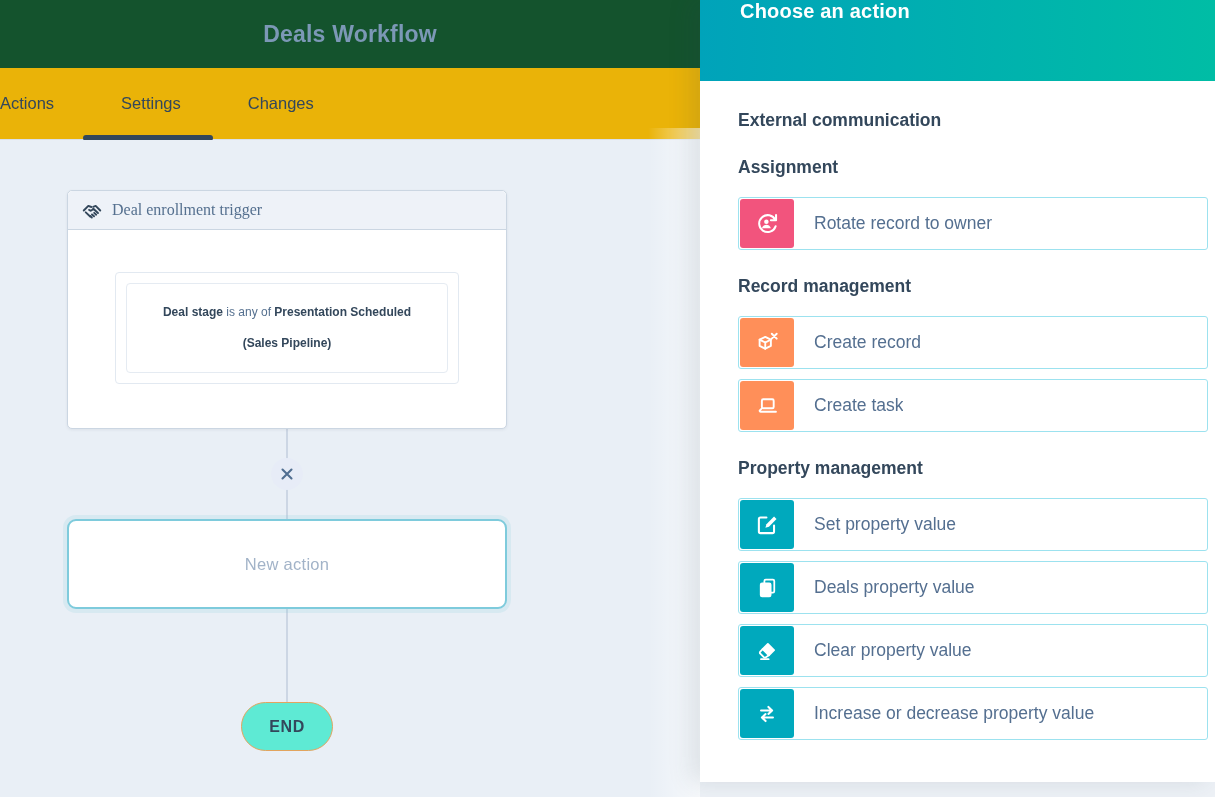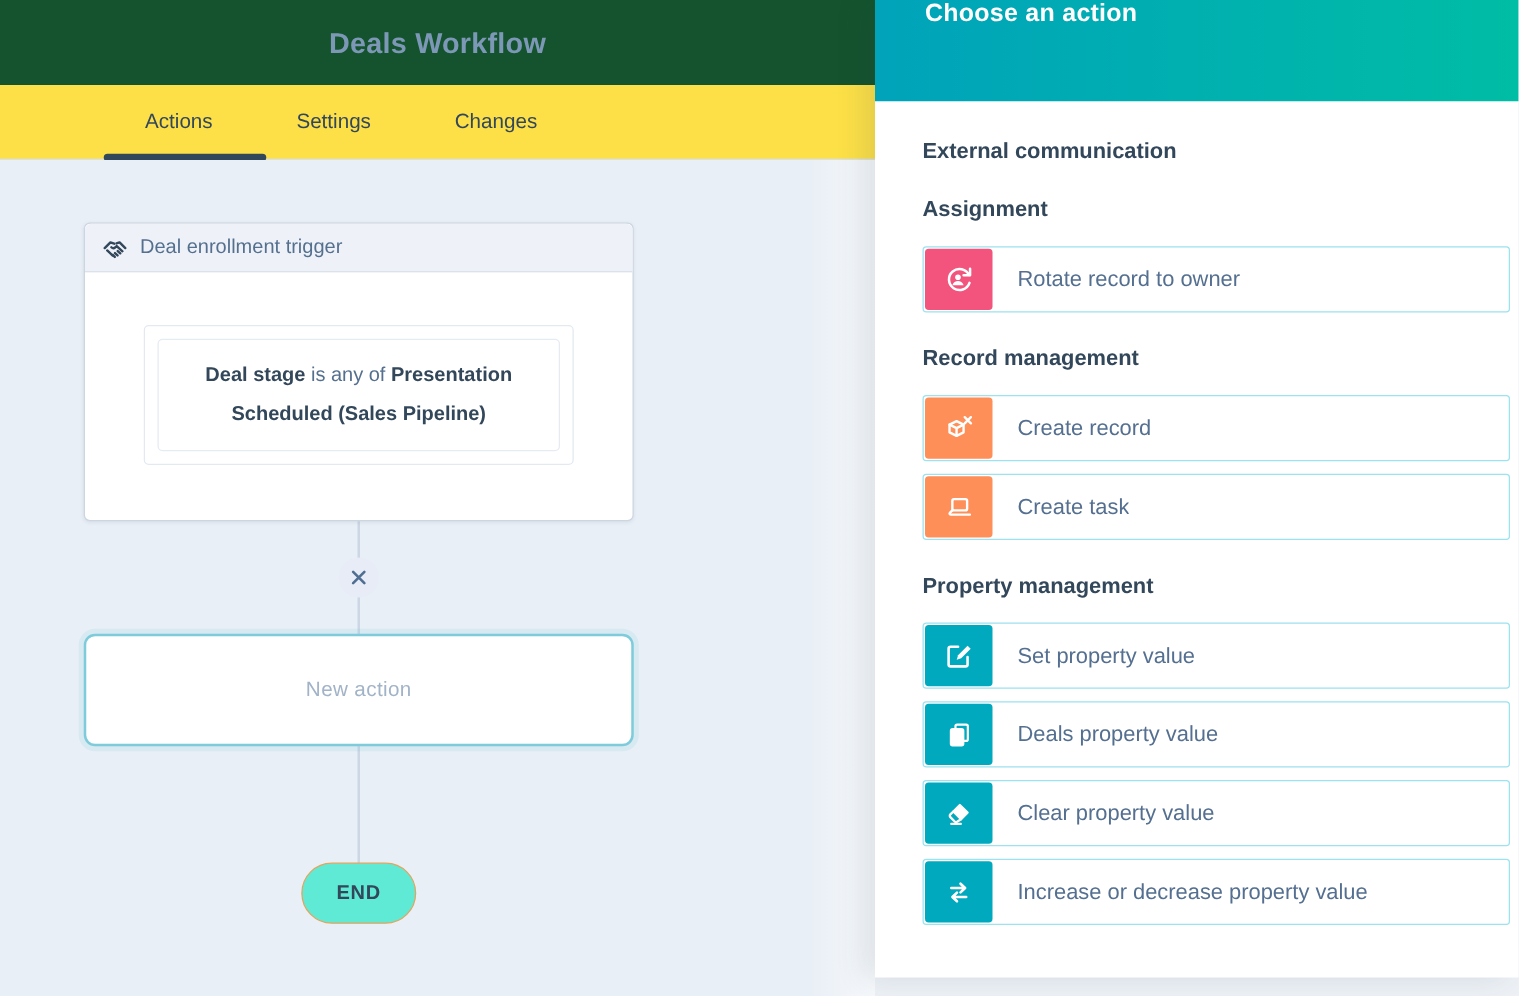--- a/index.html
+++ b/index.html
@@ -7,43 +7,43 @@
     font-family:"Liberation Sans","DejaVu Sans",sans-serif;
     background:#edf1f6; }
   .app { position:relative; width:1215px; height:797px; }
 
   
   .left { position:absolute; left:0; top:0; width:700px; height:797px; }
   .top-bar { height:68px; background:#14532d; display:flex;
     align-items:center; justify-content:center; }
   .top-bar .title { color:#7c98b6; font-size:23px; font-weight:700; letter-spacing:.2px; }
 
-  .tabs-bar { position:relative; height:60px; background:#fde047;
+  .tabs-bar { position:relative; height:72px; background:#eab308;
     border-bottom:1px solid #d9e0e9; display:flex; align-items:center;
-    padding-left:116px; gap:67px; }
+    gap:67px; }
   .tab { font-size:16.5px; color:#33475b; cursor:pointer; }
   .tab-underline { position:absolute; left:83px; bottom:-2px; width:130px;
     height:6px; background:#33475b; border-radius:4px; }
 
   .canvas { position:relative; height:669px; background:#e9eff6; }
 
   .flow-line { position:absolute; left:286px; top:289px; width:2px;
     height:274px; background:#ccd6e4; }
 
   .trigger-card { position:absolute; left:67px; top:50px; width:440px;
     height:239px; background:#ffffff; border:1px solid #cbd6e2;
     border-radius:5px; box-shadow:0 1px 3px rgba(45,62,80,.08); }
   .trigger-head { height:39px; background:#eef2f8; border-bottom:1px solid #cbd6e2;
     border-radius:5px 5px 0 0; display:flex; align-items:center;
     padding-left:13px; gap:9px; }
-  .trigger-head .t-label { font-size:16px; color:#55708f; }
+  .trigger-head .t-label { font-size:16px; color:#55708f;font-family:Liberation Serif, serif; }
   .cond-outer { margin:42px auto 0; width:344px; border:1px solid #e2e9f1;
     border-radius:4px; padding:10px 10px; }
   .cond-inner { border:1px solid #e5ebf2; border-radius:4px;
-    padding:13px 24px; text-align:center; font-size:16px; line-height:31px;
+    padding:13px 24px; text-align:center; font-size:12px; line-height:31px;
     color:#55708f; }
   .cond-inner b { color:#33475b; font-weight:700; }
 
   .x-btn { position:absolute; left:271px; top:318px; width:32px; height:32px;
     border-radius:50%; background:#e7ecf7; display:flex; align-items:center;
     justify-content:center; cursor:pointer; }
 
   .new-action { position:absolute; left:67px; top:379px; width:440px;
     height:90px; background:#ffffff; border:2px solid #7ecbdc; border-radius:9px;
     box-shadow:0 0 0 4px rgba(126,203,220,.16); display:flex;

